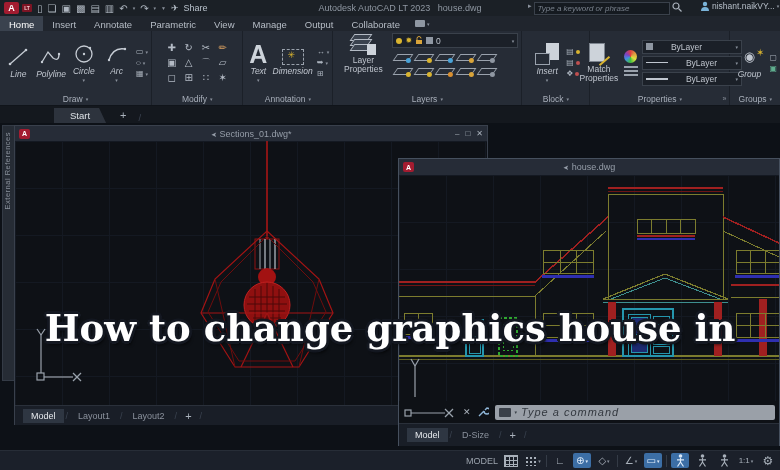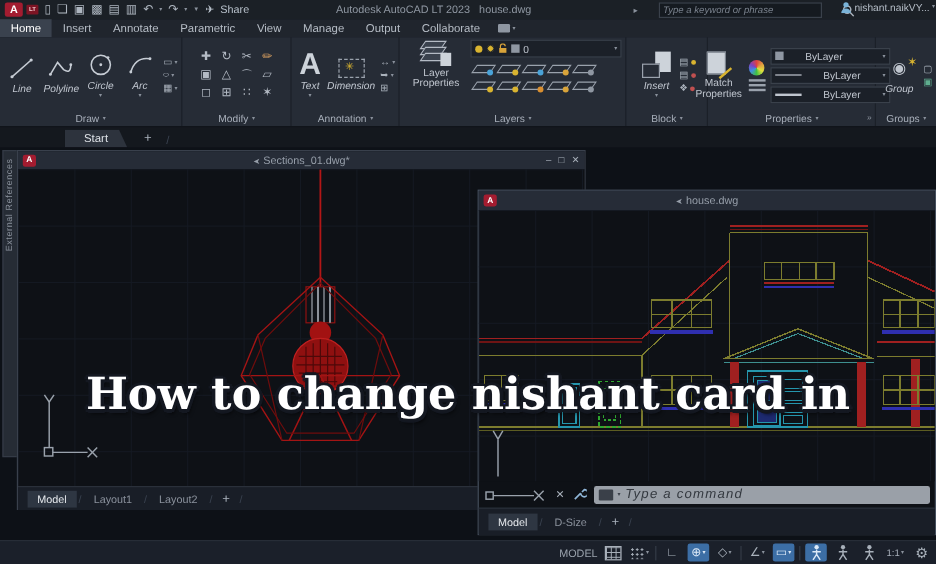--- a/index.html
+++ b/index.html
@@ -11,22 +11,22 @@
   
   .titlebar{left:0;top:0;width:780px;height:16px;background:#1b2026;display:flex;align-items:center;
             gap:5px;padding-left:4px;box-sizing:border-box;font-size:9px;color:#c3c9d1;}
   .alogo{width:15px;height:12px;background:#a31c30;color:#fff;font-weight:bold;font-size:9px;
          display:flex;align-items:center;justify-content:center;border-radius:2px;}
   .ltbadge{width:10px;height:8px;background:#7d1424;color:#f2c9ce;font-size:5px;font-weight:bold;
            display:flex;align-items:center;justify-content:center;border-radius:1px;margin-left:-2px;}
   .qat{font-size:10px;color:#aeb6c0;cursor:default;}
   .qat-caret{font-size:5px;color:#8a919c;}
   .share{color:#b9c2cc;font-size:9px;}
-  .tb-title{position:absolute;left:280px;width:240px;color:#8f97a2;font-size:9px;white-space:nowrap;}
-  .searchwrap{position:absolute;left:528px;top:2px;display:flex;align-items:center;gap:17px;}
+  .tb-title{position:absolute;left:280px;width:240px;text-align:center;color:#8f97a2;font-size:9px;white-space:nowrap;}
+  .searchwrap{position:absolute;left:528px;top:2px;display:flex;gap:2px;}
   .searchbox{width:128px;height:11px;background:#151a20;border:1px solid #3a414b;color:#9aa2ad;
              font-size:8px;font-style:italic;padding:0 3px;font-family:"Liberation Sans",sans-serif;}
   .searchbox::placeholder{color:#79818c;font-style:italic;}
   .userwrap{position:absolute;left:700px;top:1px;display:flex;align-items:center;gap:2px;font-size:8.5px;color:#b6bec8;white-space:nowrap;}
 
   
   .tabrow{left:0;top:16px;width:780px;height:15px;background:#20252d;display:flex;align-items:stretch;
           font-size:9.5px;color:#b6bdc6;}
   .rtab{padding:1px 9px 0 9px;display:flex;align-items:center;cursor:default;}
   .rtab.active{background:#3a424e;color:#fff;}
@@ -661,21 +661,21 @@
         <span class="wtab active">Model</span>
         <span class="wtslash">/</span>
         <span class="wtab">D-Size</span>
         <span class="wtslash">/</span>
         <span class="wplus">+</span>
         <span class="wtslash">/</span>
       </div>
     </div>
 
     <div class="abs overlay">
-      <div>How to change nishant card in</div>
+      <div>How to change graphics house in</div>
     </div>
   </div>
 
   <div class="abs statusbar">
     <div class="sbcluster">
       <span>MODEL</span>
       <span class="sbico">
           <span class="gridico"></span>
         </span>
       <span class="sbico">

